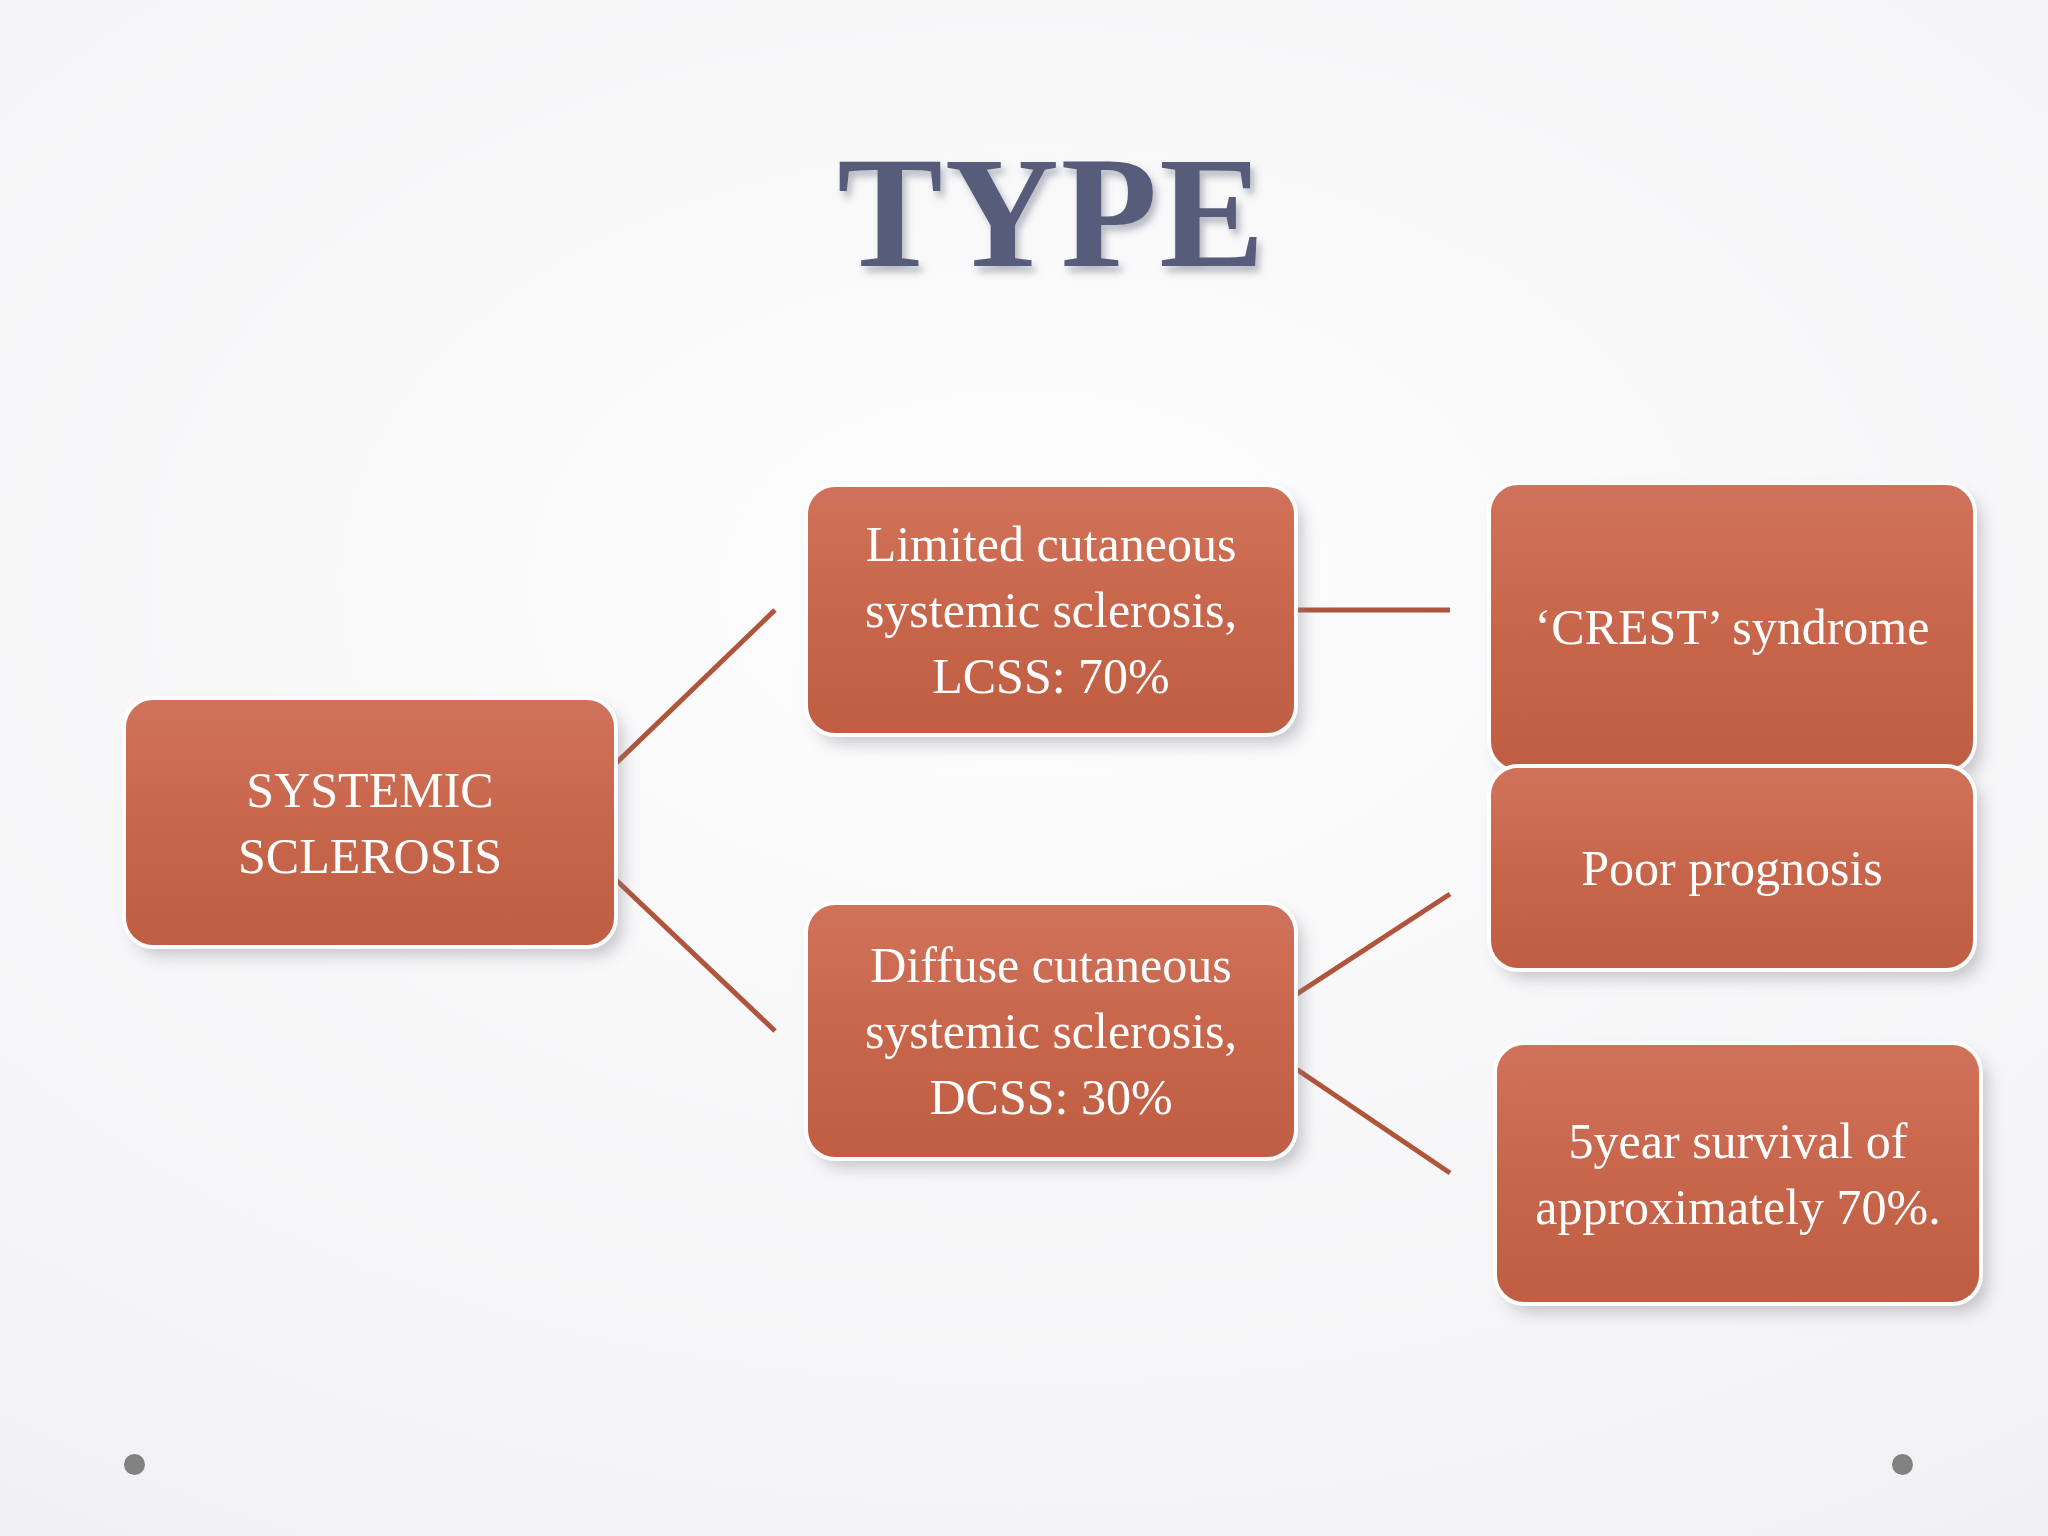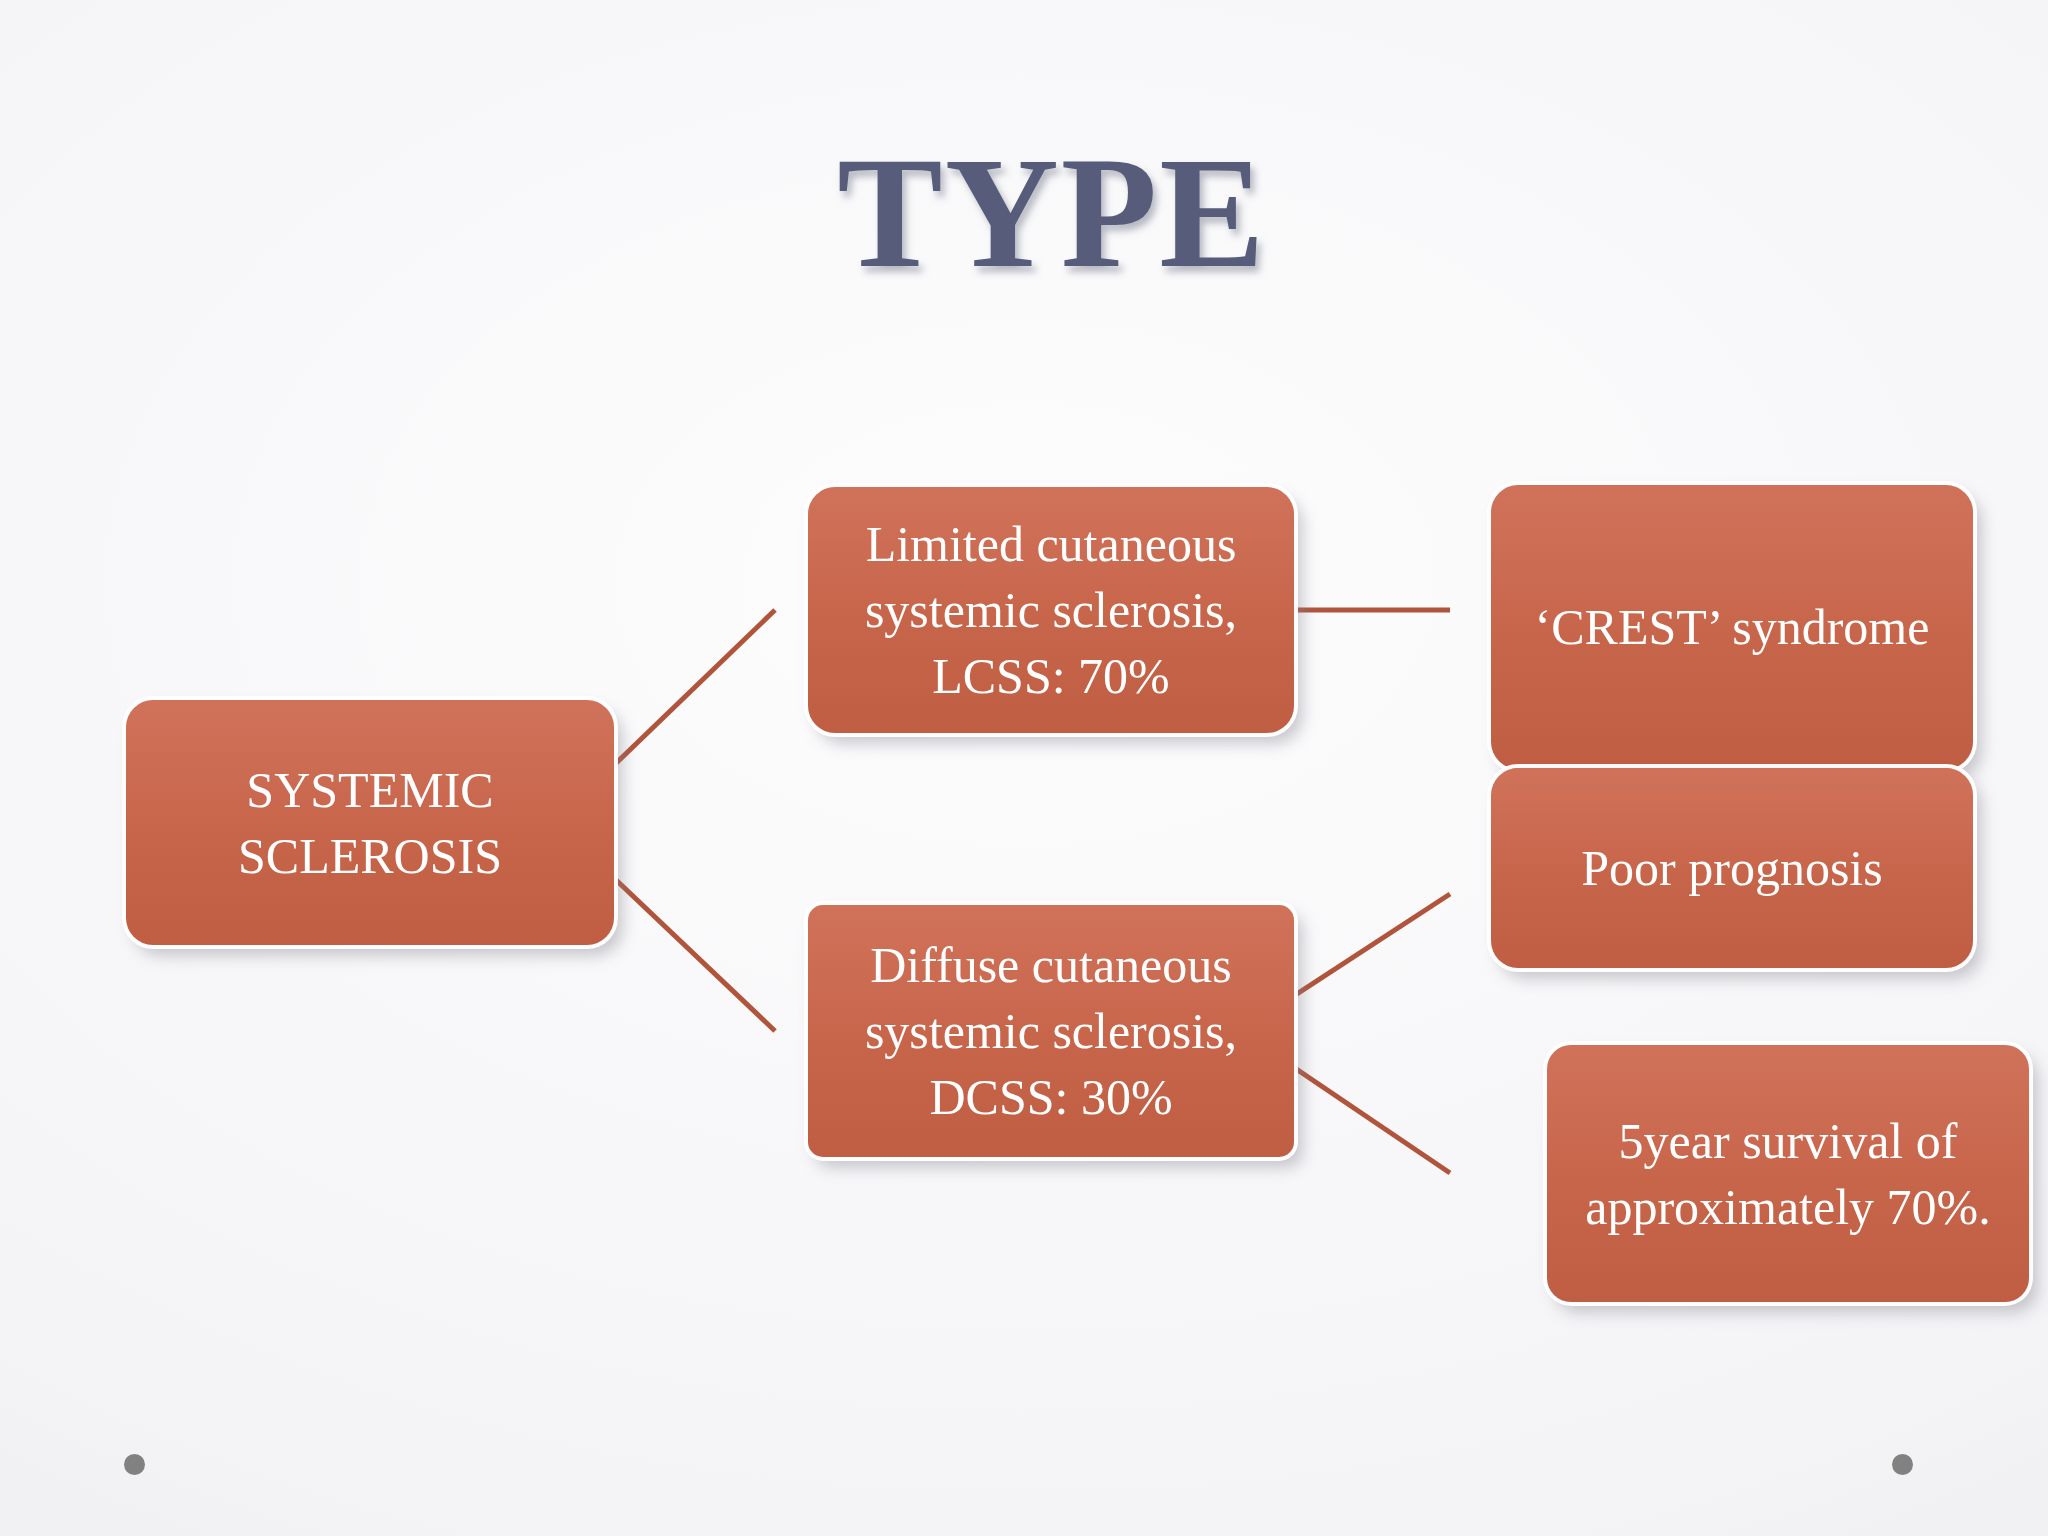--- a/index.html
+++ b/index.html
@@ -64,23 +64,23 @@
       var(--box-fill-dark, #bf5e43) 100%);
     border-radius: 27px;
     box-shadow:
       0 0 0 4px rgba(255, 255, 255, 0.97),
       8px 10px 16px rgba(130, 130, 142, 0.45);
     margin-left: 48px;
   }
   .node-root     { left:  78px; top:  700px; width: 488px; height: 245px; }
   .node-limited  { left: 760px; top:  487px; width: 486px; height: 246px; }
   .node-crest    { left: 1443px; top:  485px; width: 482px; height: 284px; }
-  .node-diffuse  { left: 760px; top:  905px; width: 486px; height: 252px; border-radius: 15px; }
+  .node-diffuse  { left: 760px; top:  905px; width: 486px; height: 252px; }
   .node-poor     { left: 1443px; top:  768px; width: 482px; height: 200px; }
-  .node-survival { left: 1499px; top: 1045px; width: 482px; height: 257px; border-radius: 24px; }
+  .node-survival { left: 1449px; top: 1045px; width: 482px; height: 257px; }
   .dot {
     position: absolute;
     width: 21px;
     height: 21px;
     border-radius: 50%;
     background: var(--dot-color, #818181);
   }
   .dot-left  { left: 124px;  top: 1454px; }
   .dot-right { left: 1892px; top: 1454px; }
 </style>

